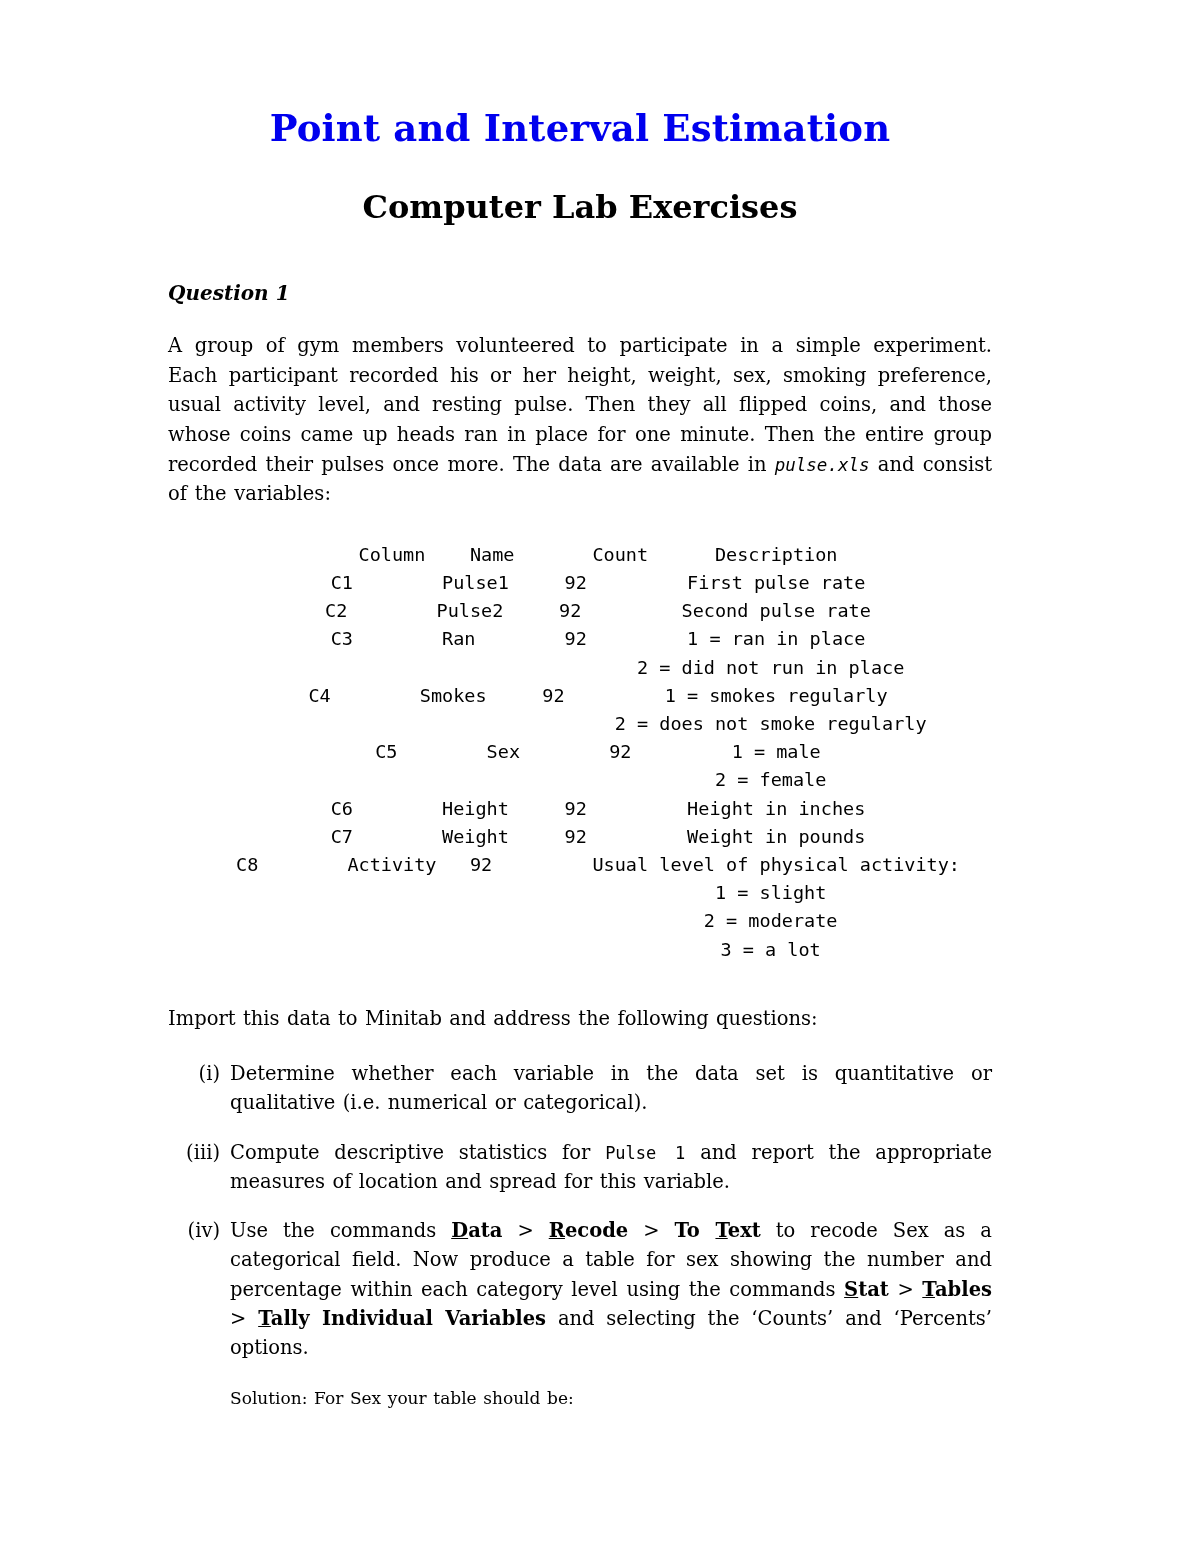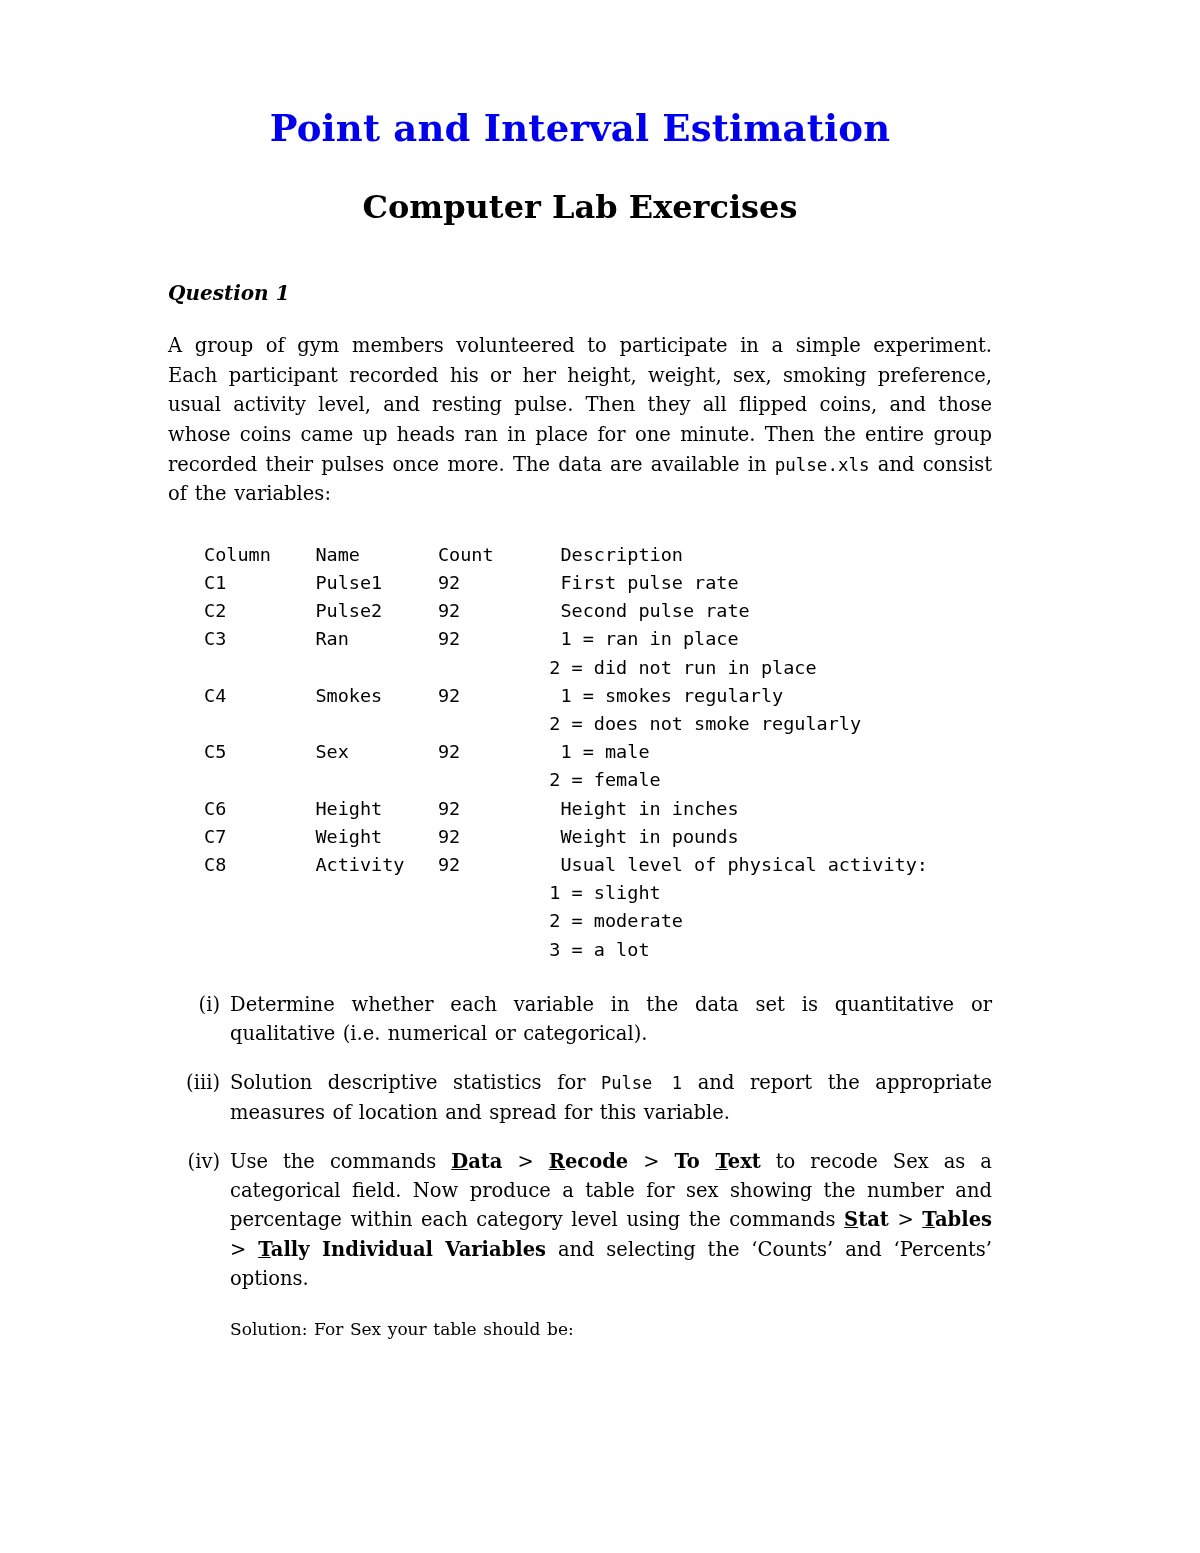--- a/index.html
+++ b/index.html
@@ -46,27 +46,29 @@
   .para {
     font-size: 19.5px;
     line-height: 1.52;
     text-align: justify;
     margin: 26px 0 0 0;
     word-spacing: 1.5px;
   }
   .mono {
     font-family: "DejaVu Sans Mono", monospace;
     font-size: 17.5px;
+    font-style: italic;
   }
   .code-block {
     font-family: "DejaVu Sans Mono", monospace;
     font-size: 18.5px;
     line-height: 1.525;
     margin: 32px 0 0 36px;
     white-space: pre;
+    text-align: center;
   }
   .para-after {
     font-size: 19.5px;
     line-height: 1.5;
     margin: 40px 0 0 0;
     word-spacing: 1.2px;
   }
   ol.items {
     list-style: none;
     margin: 26px 0 0 0;
@@ -131,30 +133,31 @@
                                2 = does not smoke regularly
 C5        Sex        92         1 = male
                                2 = female
 C6        Height     92         Height in inches
 C7        Weight     92         Weight in pounds
 C8        Activity   92         Usual level of physical activity:
                                1 = slight
                                2 = moderate
                                3 = a lot</div>
 
+  <p class="para-after">Import this data to Minitab and address the following questions:</p>
 
   <ol class="items">
 
     <li>
       <span class="marker">(i)</span><span>Determine whether each variable in the data set is quantitative or qualitative (i.e. numerical or categorical).</span>
     </li>
 
 
     <li>
-      <span class="marker">(iii)</span><span>Solution descriptive statistics for </span><span class="tt">Pulse 1</span><span> and report the appropriate measures of location and spread for this variable.</span>
+      <span class="marker">(iii)</span><span>Compute descriptive statistics for </span><span class="tt">Pulse 1</span><span> and report the appropriate measures of location and spread for this variable.</span>
     </li>
 
     <li>
       <span class="marker">(iv)</span><span>Use the commands </span><span class="cmd"><u>D</u><span>ata</span></span><span class="gt"> &gt; </span><span class="cmd"><u>R</u><span>ecode</span></span><span class="gt"> &gt; </span><span class="cmd">To <u>T</u><span>ext</span></span><span> to recode Sex as a categorical field. Now produce a table for sex showing the number and percentage within each category level using the commands </span><span class="cmd"><u>S</u><span>tat</span></span><span class="gt"> &gt; </span><span class="cmd"><u>T</u><span>ables</span></span><span class="gt"> &gt; </span><span class="cmd"><u>T</u><span>ally Individual Variables</span></span><span> and selecting the ‘Counts’ and ‘Percents’ options.</span>
 
       <div class="solution-line">Solution: For Sex your table should be:</div>
     </li>
 
   </ol>
 

